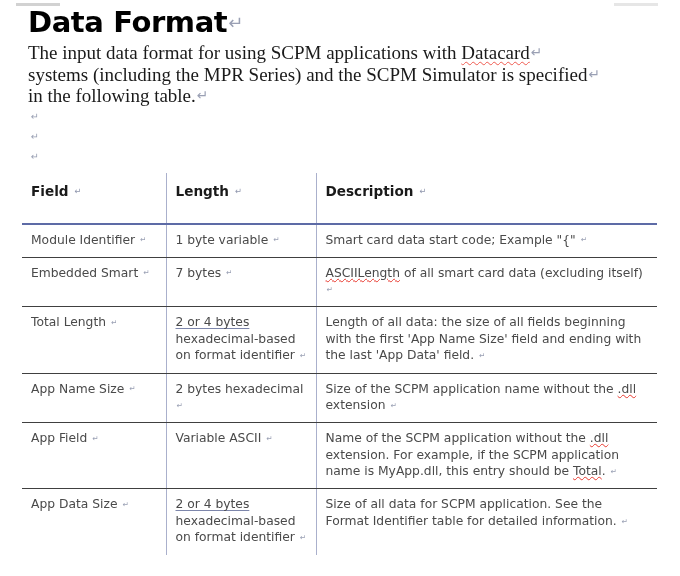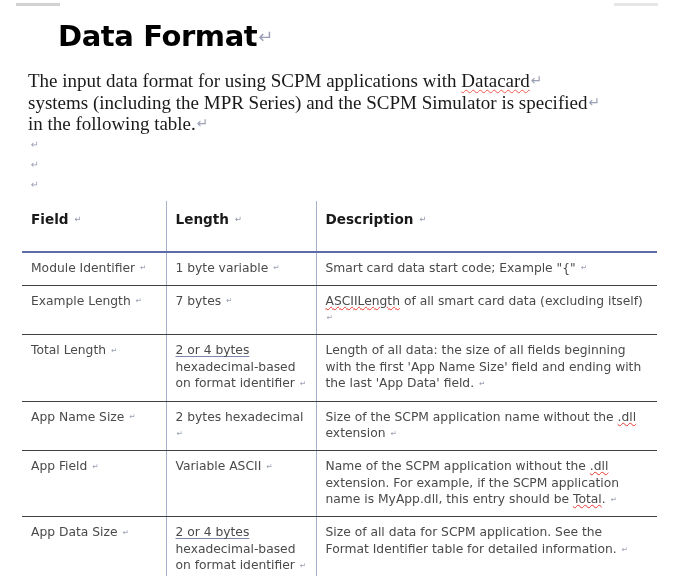--- a/index.html
+++ b/index.html
@@ -34,22 +34,22 @@
     left: 0;
     width: 680px;
     padding: 0;
   }
 
   h1.doc-title {
     font-family: "DejaVu Sans", sans-serif;
     font-size: 29px;
     font-weight: bold;
     letter-spacing: -0.4px;
-    margin: 14px;
-    padding: 6px 0 0 44px;
+    margin: 0;
+    padding: 6px 0 0 28px;
     line-height: 1.15;
     color: #000000;
   }
 
   .pilcrow {
     color: #9aa0b4;
     font-family: "DejaVu Sans", sans-serif;
     font-weight: normal;
     font-size: 0.62em;
     vertical-align: 0.18em;
@@ -166,21 +166,21 @@
           <th><span>Description</span> <span class="pilcrow">↵</span></th>
         </tr>
       </thead>
       <tbody id="table-body">
           <tr>
             <td class="cell-field"><span>Module Identifier</span> <span class="pilcrow">↵</span></td>
             <td class="cell-len"><span>1 byte variable</span> <span class="pilcrow">↵</span></td>
             <td class="cell-desc v-mid"><span>Smart card data start code; Example "{"</span> <span class="pilcrow">↵</span></td>
           </tr>
           <tr>
-            <td class="cell-field"><span>Example Length</span> <span class="pilcrow">↵</span></td>
+            <td class="cell-field"><span>Embedded Smart</span> <span class="pilcrow">↵</span></td>
             <td class="cell-len"><span>7 bytes</span> <span class="pilcrow">↵</span></td>
             <td class="cell-desc v-mid"><span class="sq">ASCIILength</span><span> of all smart card data (excluding itself)</span> <span class="pilcrow">↵</span></td>
           </tr>
           <tr>
             <td class="cell-field"><span>Total Length</span> <span class="pilcrow">↵</span></td>
             <td class="cell-len v-mid"><span class="ul-word">2 or 4 bytes</span><br><span>hexadecimal-based on format identifier</span> <span class="pilcrow">↵</span></td>
             <td class="cell-desc v-mid"><span>Length of all data: the size of all fields beginning with the first 'App Name Size' field and ending with the last 'App Data' field.</span> <span class="pilcrow">↵</span></td>
           </tr>
           <tr>
             <td class="cell-field"><span>App Name Size</span> <span class="pilcrow">↵</span></td>

